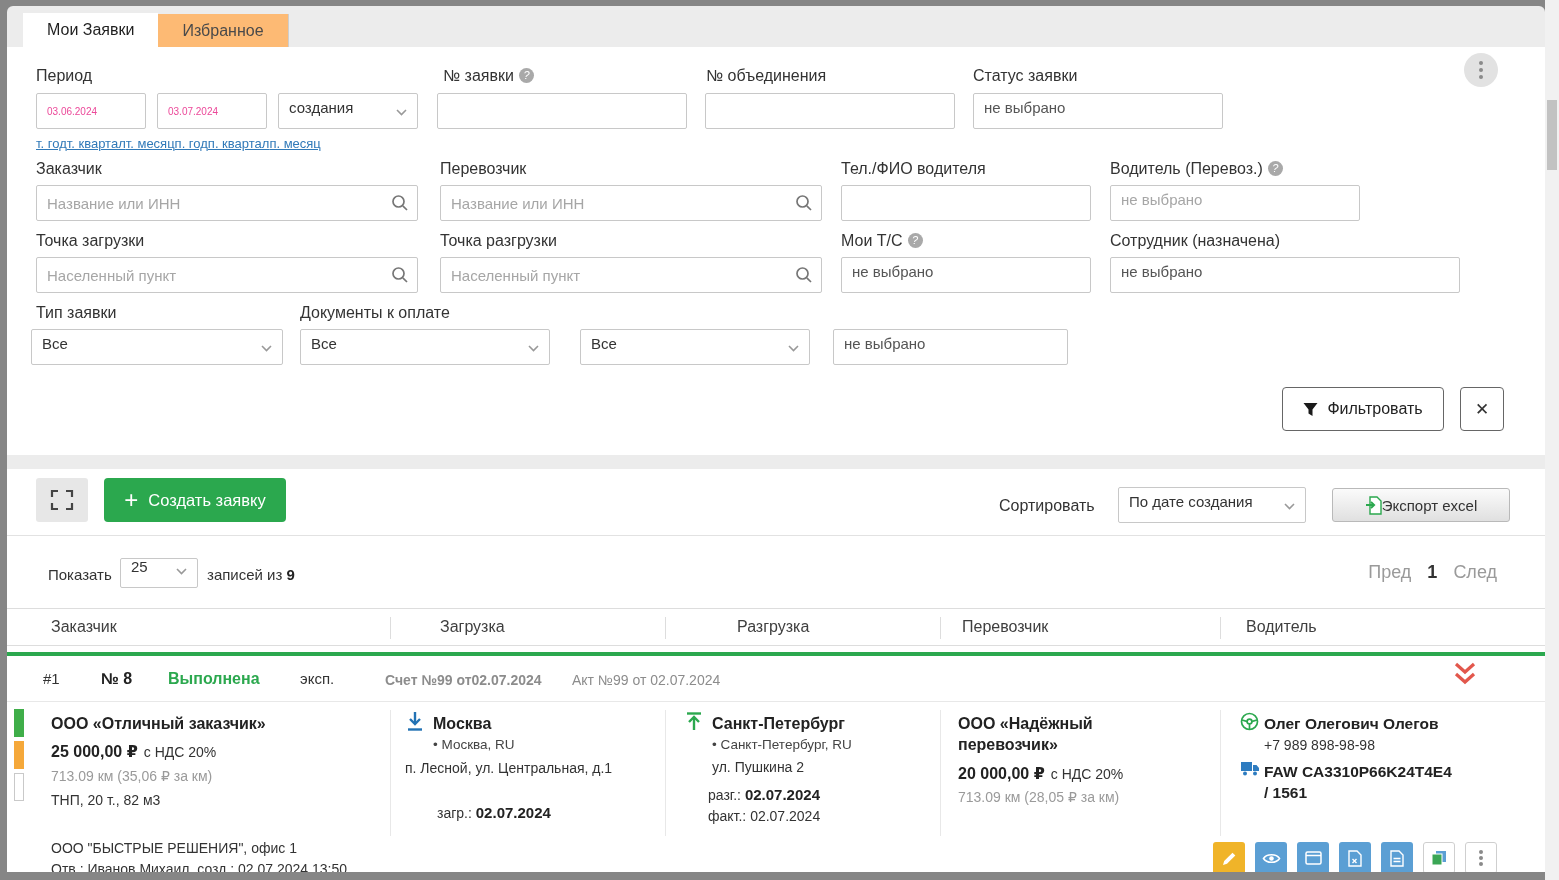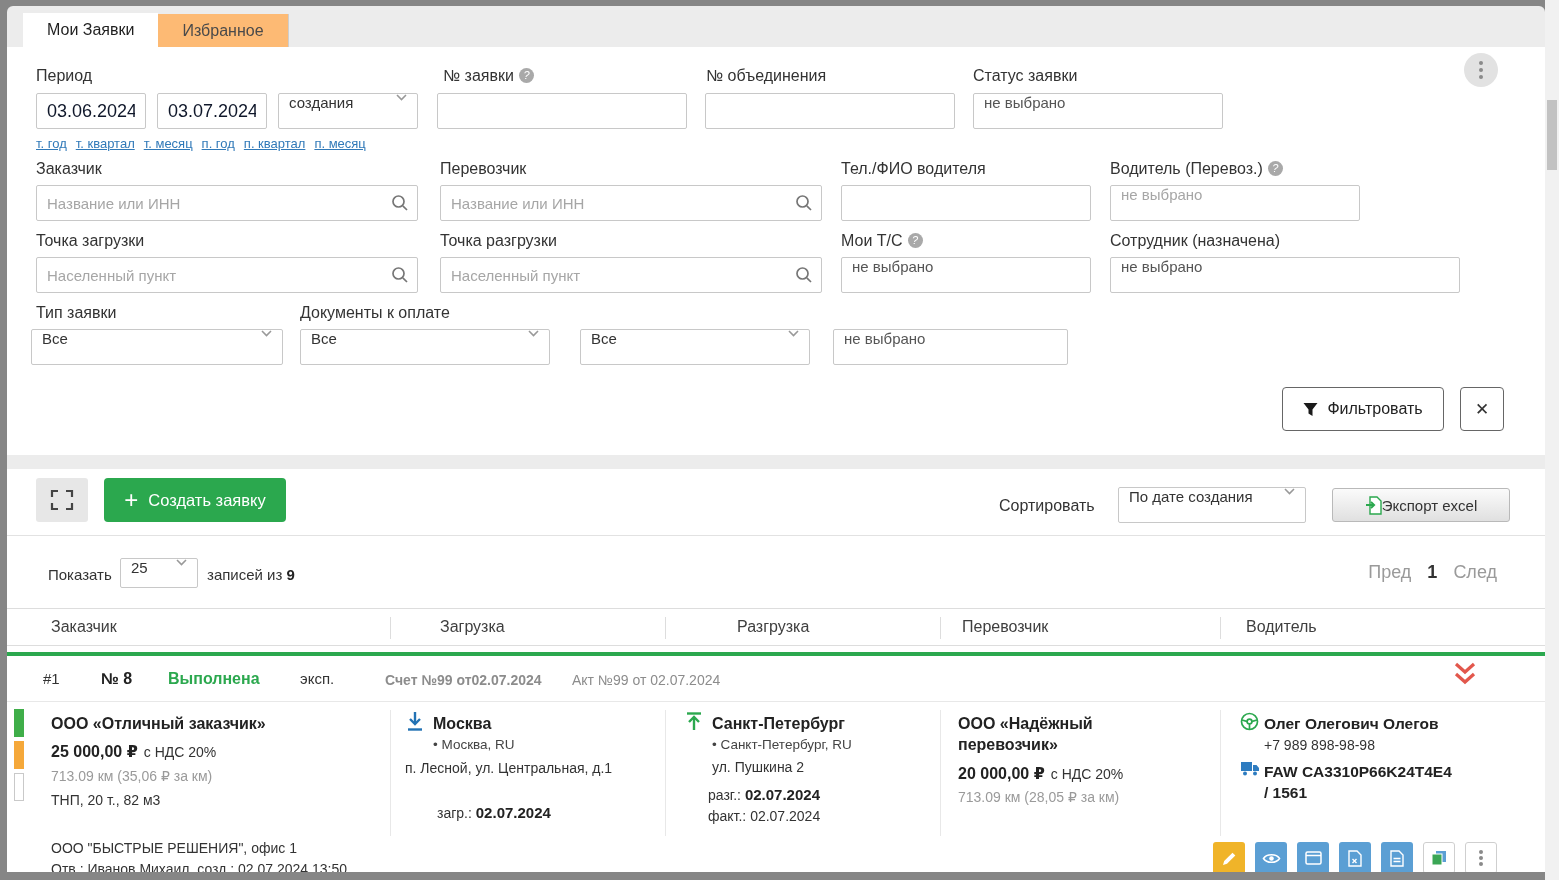--- a/index.html
+++ b/index.html
@@ -6,30 +6,30 @@
 html,body{width:1559px;height:880px;overflow:hidden}
 body{background:#868686;font-family:"Liberation Sans","DejaVu Sans",sans-serif;position:relative}
 .window{position:absolute;left:7px;top:6px;width:1538px;height:866px;background:#ececec;border-radius:6px 6px 0 0;overflow:hidden}
 
 .tabbar{position:absolute;left:0;top:0;width:100%;height:41px;display:flex;align-items:flex-end;padding-left:16px}
 .tab{height:33px;padding:0 24px;display:flex;align-items:center;font-size:16px;color:#4a4a4a;background:#fdba74;border-right:1px solid #cdcdcd;cursor:pointer;white-space:nowrap}
 .tab.active{background:#fff;height:34px;color:#1f1f1f;border-right:none}
 
 .panel{position:absolute;left:0;top:41px;width:1538px;height:408px;background:#fff}
 .lbl{position:absolute;font-size:16px;color:#333;white-space:nowrap}
-.inp{position:absolute;height:36px;border:1px solid #c8c8c8;border-radius:2px;font-size:18px;color:#0f172a;padding:16px 10px;background:#fff;font-family:inherit;outline:none}
+.inp{position:absolute;height:36px;border:1px solid #c8c8c8;border-radius:2px;font-size:10px;color:#ec4899;padding:16px 10px;background:#fff;font-family:inherit;outline:none}
 .inp::placeholder{color:#a6a6a6}
-.box{position:absolute;height:36px;border:1px solid #c8c8c8;border-radius:2px;background:#fff;display:flex;align-items:flex-start;padding:0 10px;font-size:15px;color:#555;cursor:pointer;white-space:nowrap}
+.box{position:absolute;height:36px;border:1px solid #c8c8c8;border-radius:2px;background:#fff;display:flex;align-items:flex-end;padding:12px 10px;font-size:15px;color:#555;cursor:pointer;white-space:nowrap}
 .box.muted{color:#a6a6a6}
 .sel{justify-content:space-between;color:#333}
 .swrap{position:absolute;height:36px}
 .swrap input{width:100%;height:36px;border:1px solid #c8c8c8;border-radius:2px;font-size:15px;color:#333;padding:0 34px 0 10px;font-family:inherit;outline:none}
 .swrap input::placeholder{color:#a6a6a6}
 .swrap svg{position:absolute;right:9px;top:9px}
-.qlinks{position:absolute;display:flex;gap:9px}
+.qlinks{position:absolute;display:flex;}
 .qlinks a{font-size:13px;color:#3079b8;text-decoration:underline;cursor:pointer;white-space:nowrap}
 .help{display:inline-block;width:15px;height:15px;border-radius:50%;background:#a9a9a9;color:#fff;font-size:11px;line-height:15px;text-align:center;vertical-align:2px;margin-left:5px;cursor:pointer}
 .help::after{content:"?"}
 .circlebtn{position:absolute;width:34px;height:34px;border-radius:50%;background:#e2e2e2;border:none;cursor:pointer}
 .circlebtn i{position:absolute;left:15px;top:15px;width:4px;height:4px;border-radius:50%;background:#8a8a8a;box-shadow:0 -7px 0 #8a8a8a,0 7px 0 #8a8a8a}
 .fieldbox{position:absolute;border:1px solid #dcdcdc}
 .fieldbox .lbl{position:absolute}
 .btn-filter{position:absolute;display:flex;align-items:center;justify-content:center;gap:9px;background:#fff;border:1px solid #666;border-radius:4px;font-size:16px;color:#222;cursor:pointer;font-family:inherit}
 .btn-x{position:absolute;width:44px;height:44px;background:#fff;border:1px solid #666;border-radius:4px;cursor:pointer;display:flex;align-items:center;justify-content:center}
 .btn-x i::before{content:"✕";font-size:17px;color:#333;font-style:normal}

